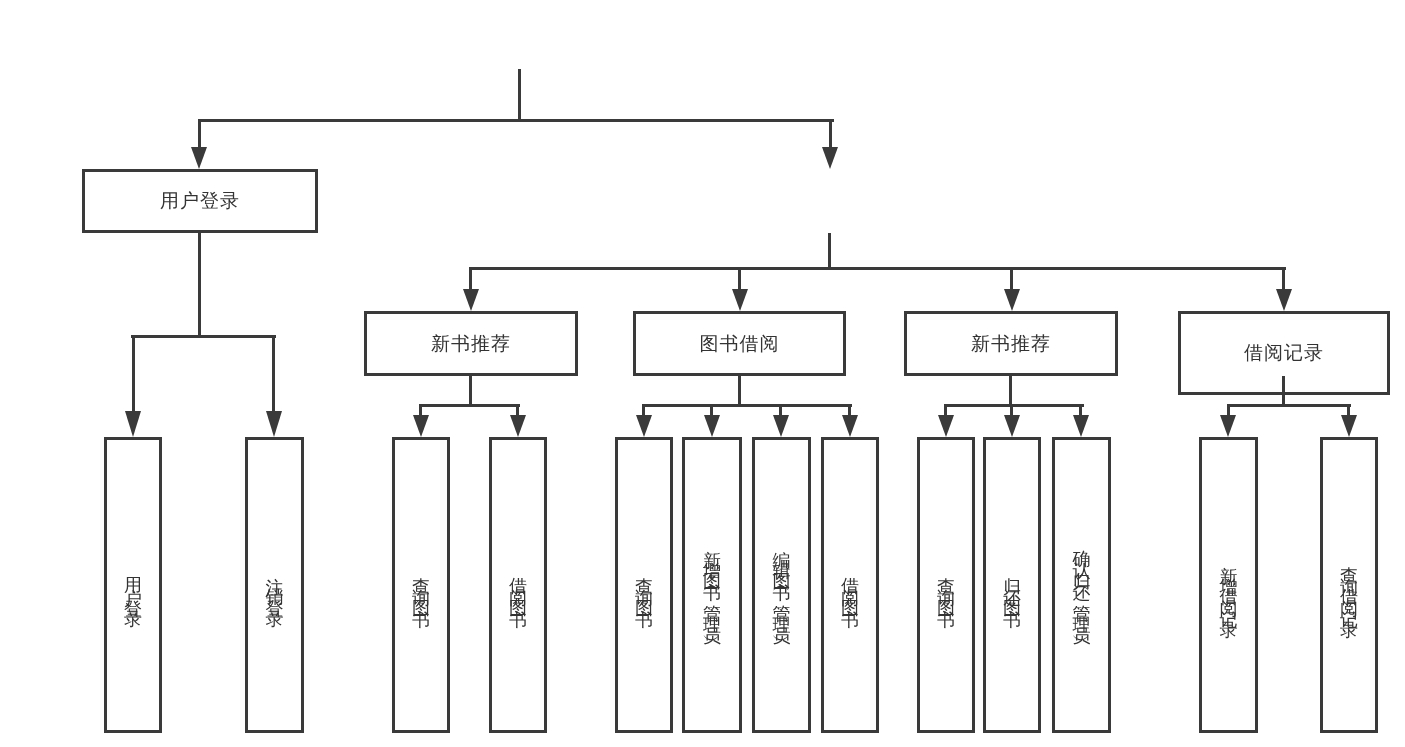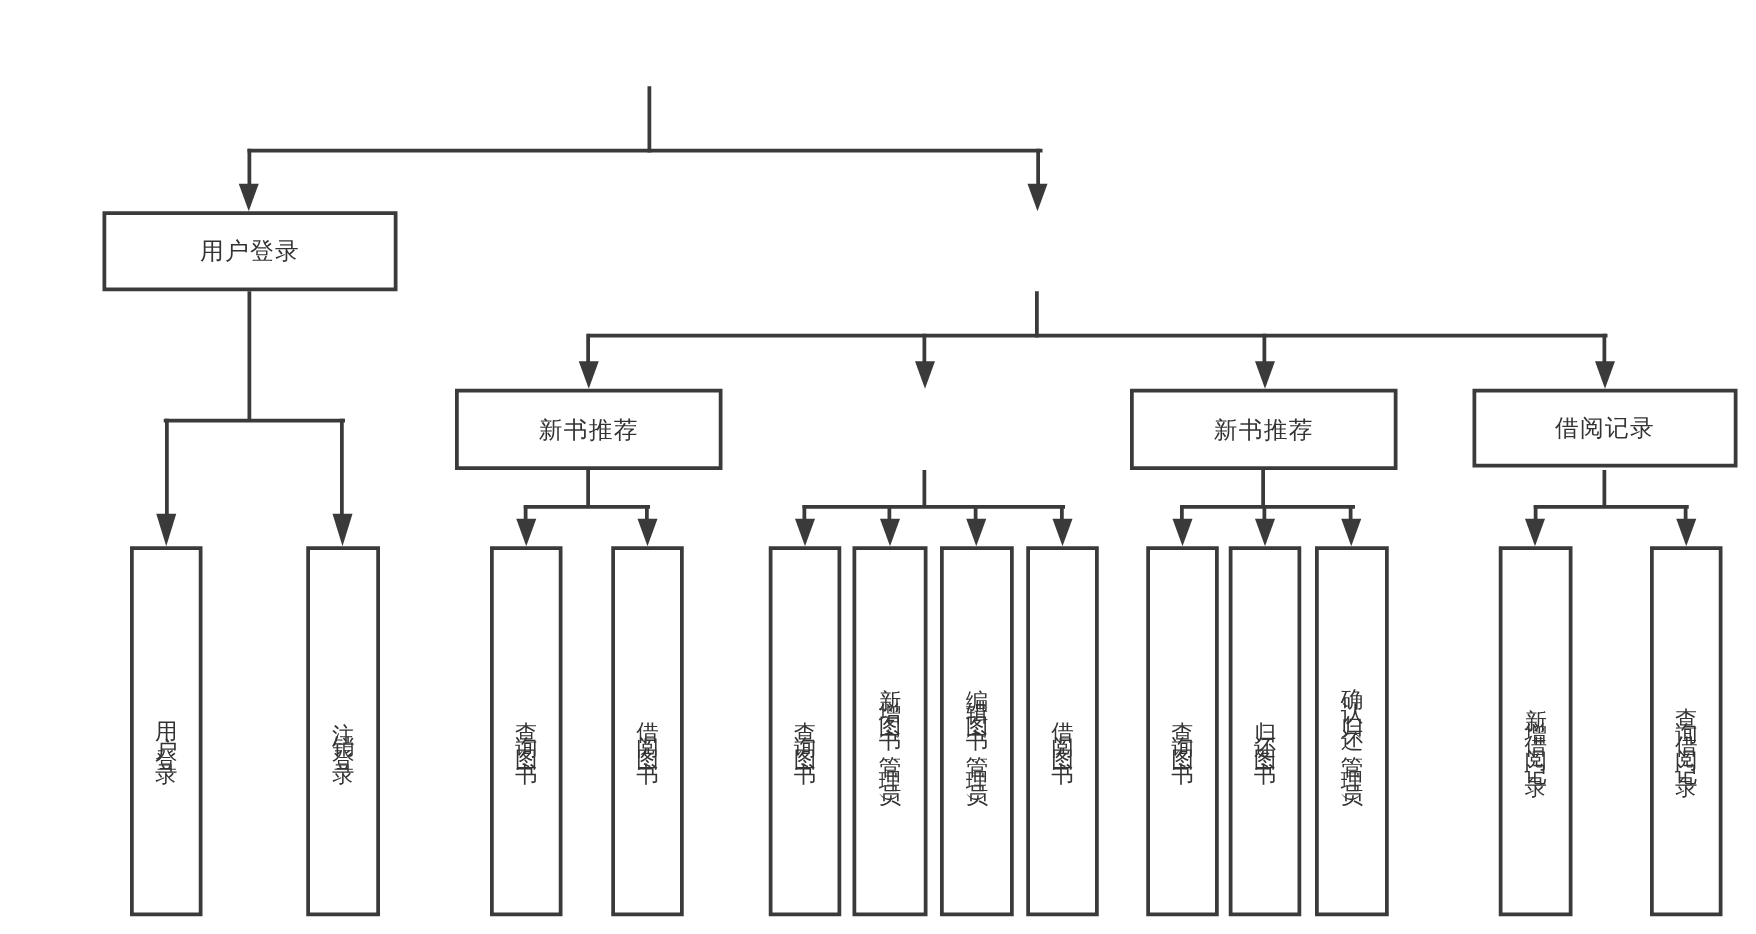--- a/index.html
+++ b/index.html
@@ -58,22 +58,23 @@
 </style>
 </head>
 <body>
 
 <div id="canvas">
 
 
   <div class="node" style="left:82px;top:169px;width:236px;height:64px;">用户登录</div>
 
   <div class="node" style="left:364px;top:311px;width:214px;height:65px;">新书推荐</div>
+  <div class="node" style="left:633px;top:311px;width:213px;height:65px;">图书借阅</div>
   <div class="node" style="left:904px;top:311px;width:214px;height:65px;">新书推荐</div>
-  <div class="node" style="left:1178px;top:311px;width:212px;height:63px;">借阅记录</div>
+  <div class="node" style="left:1178px;top:311px;width:212px;height:84px;">借阅记录</div>
 
   <div class="vnode" style="left:104px;top:437px;width:58px;height:296px;">
     <span class="vtext">用户登录</span>
   </div>
   <div class="vnode" style="left:245px;top:437px;width:59px;height:296px;">
     <span class="vtext">注销登录</span>
   </div>
 
   <div class="vnode" style="left:392px;top:437px;width:58px;height:296px;">
     <span class="vtext">查询图书</span>

